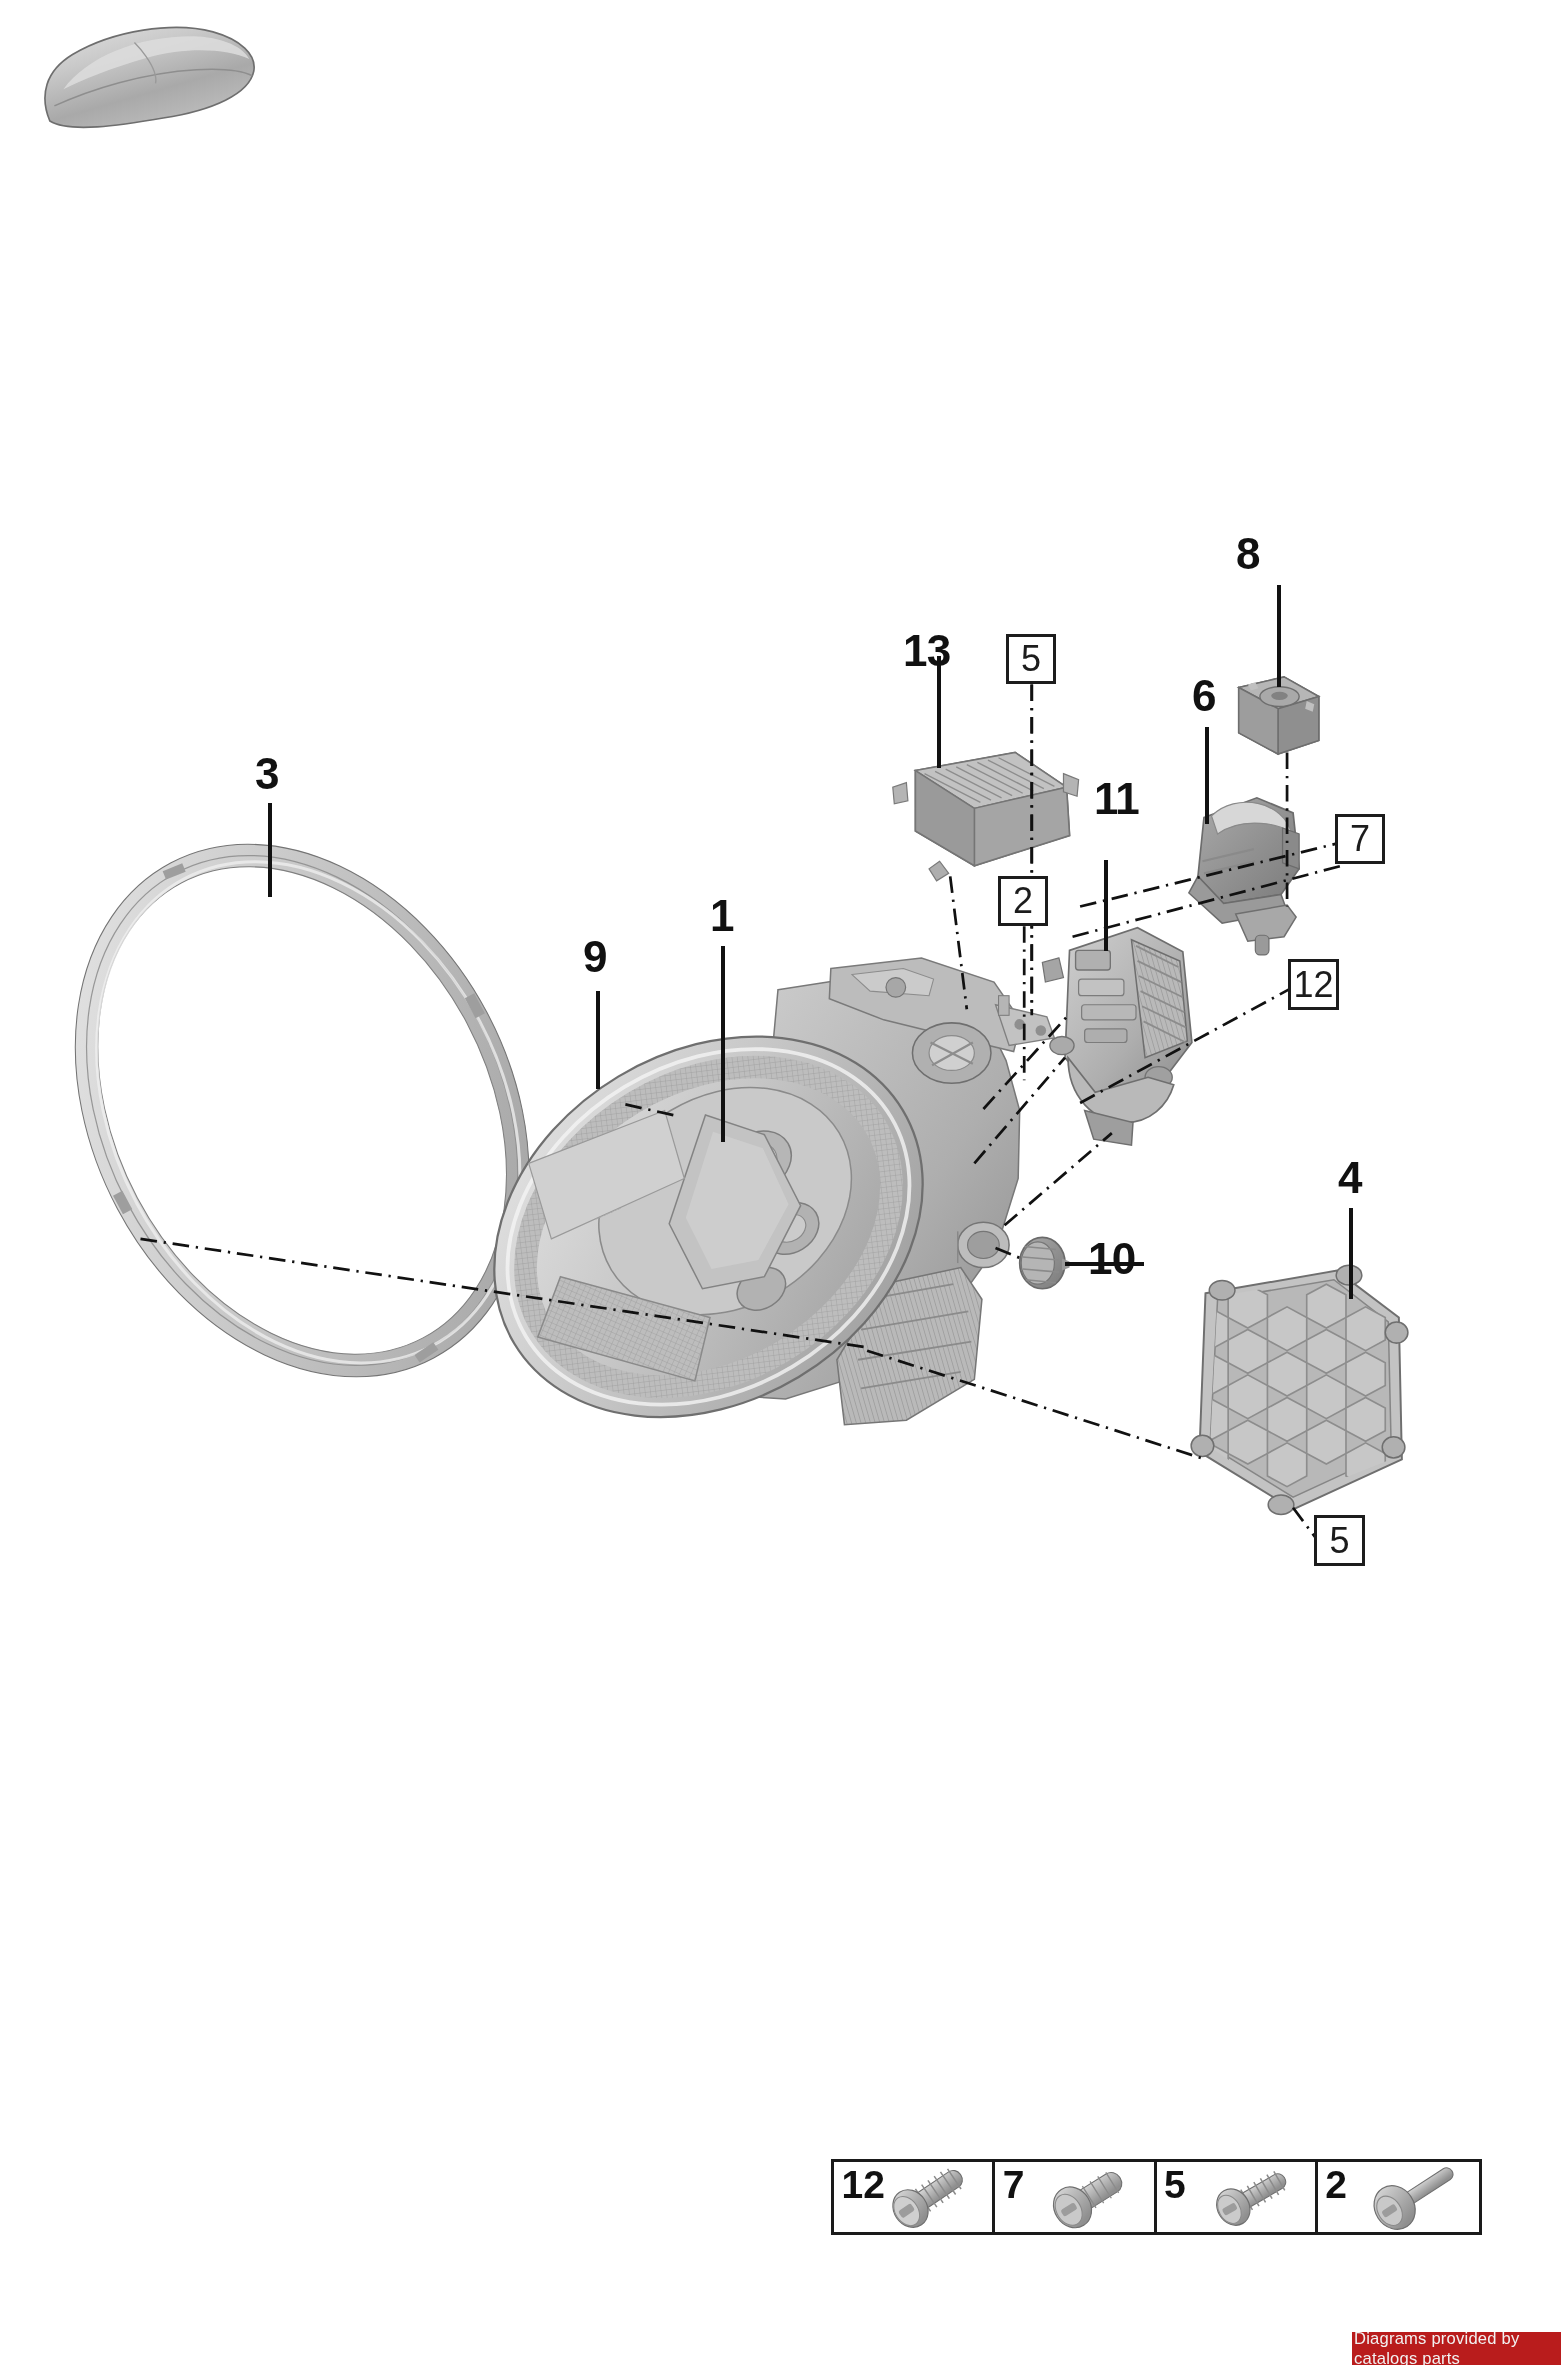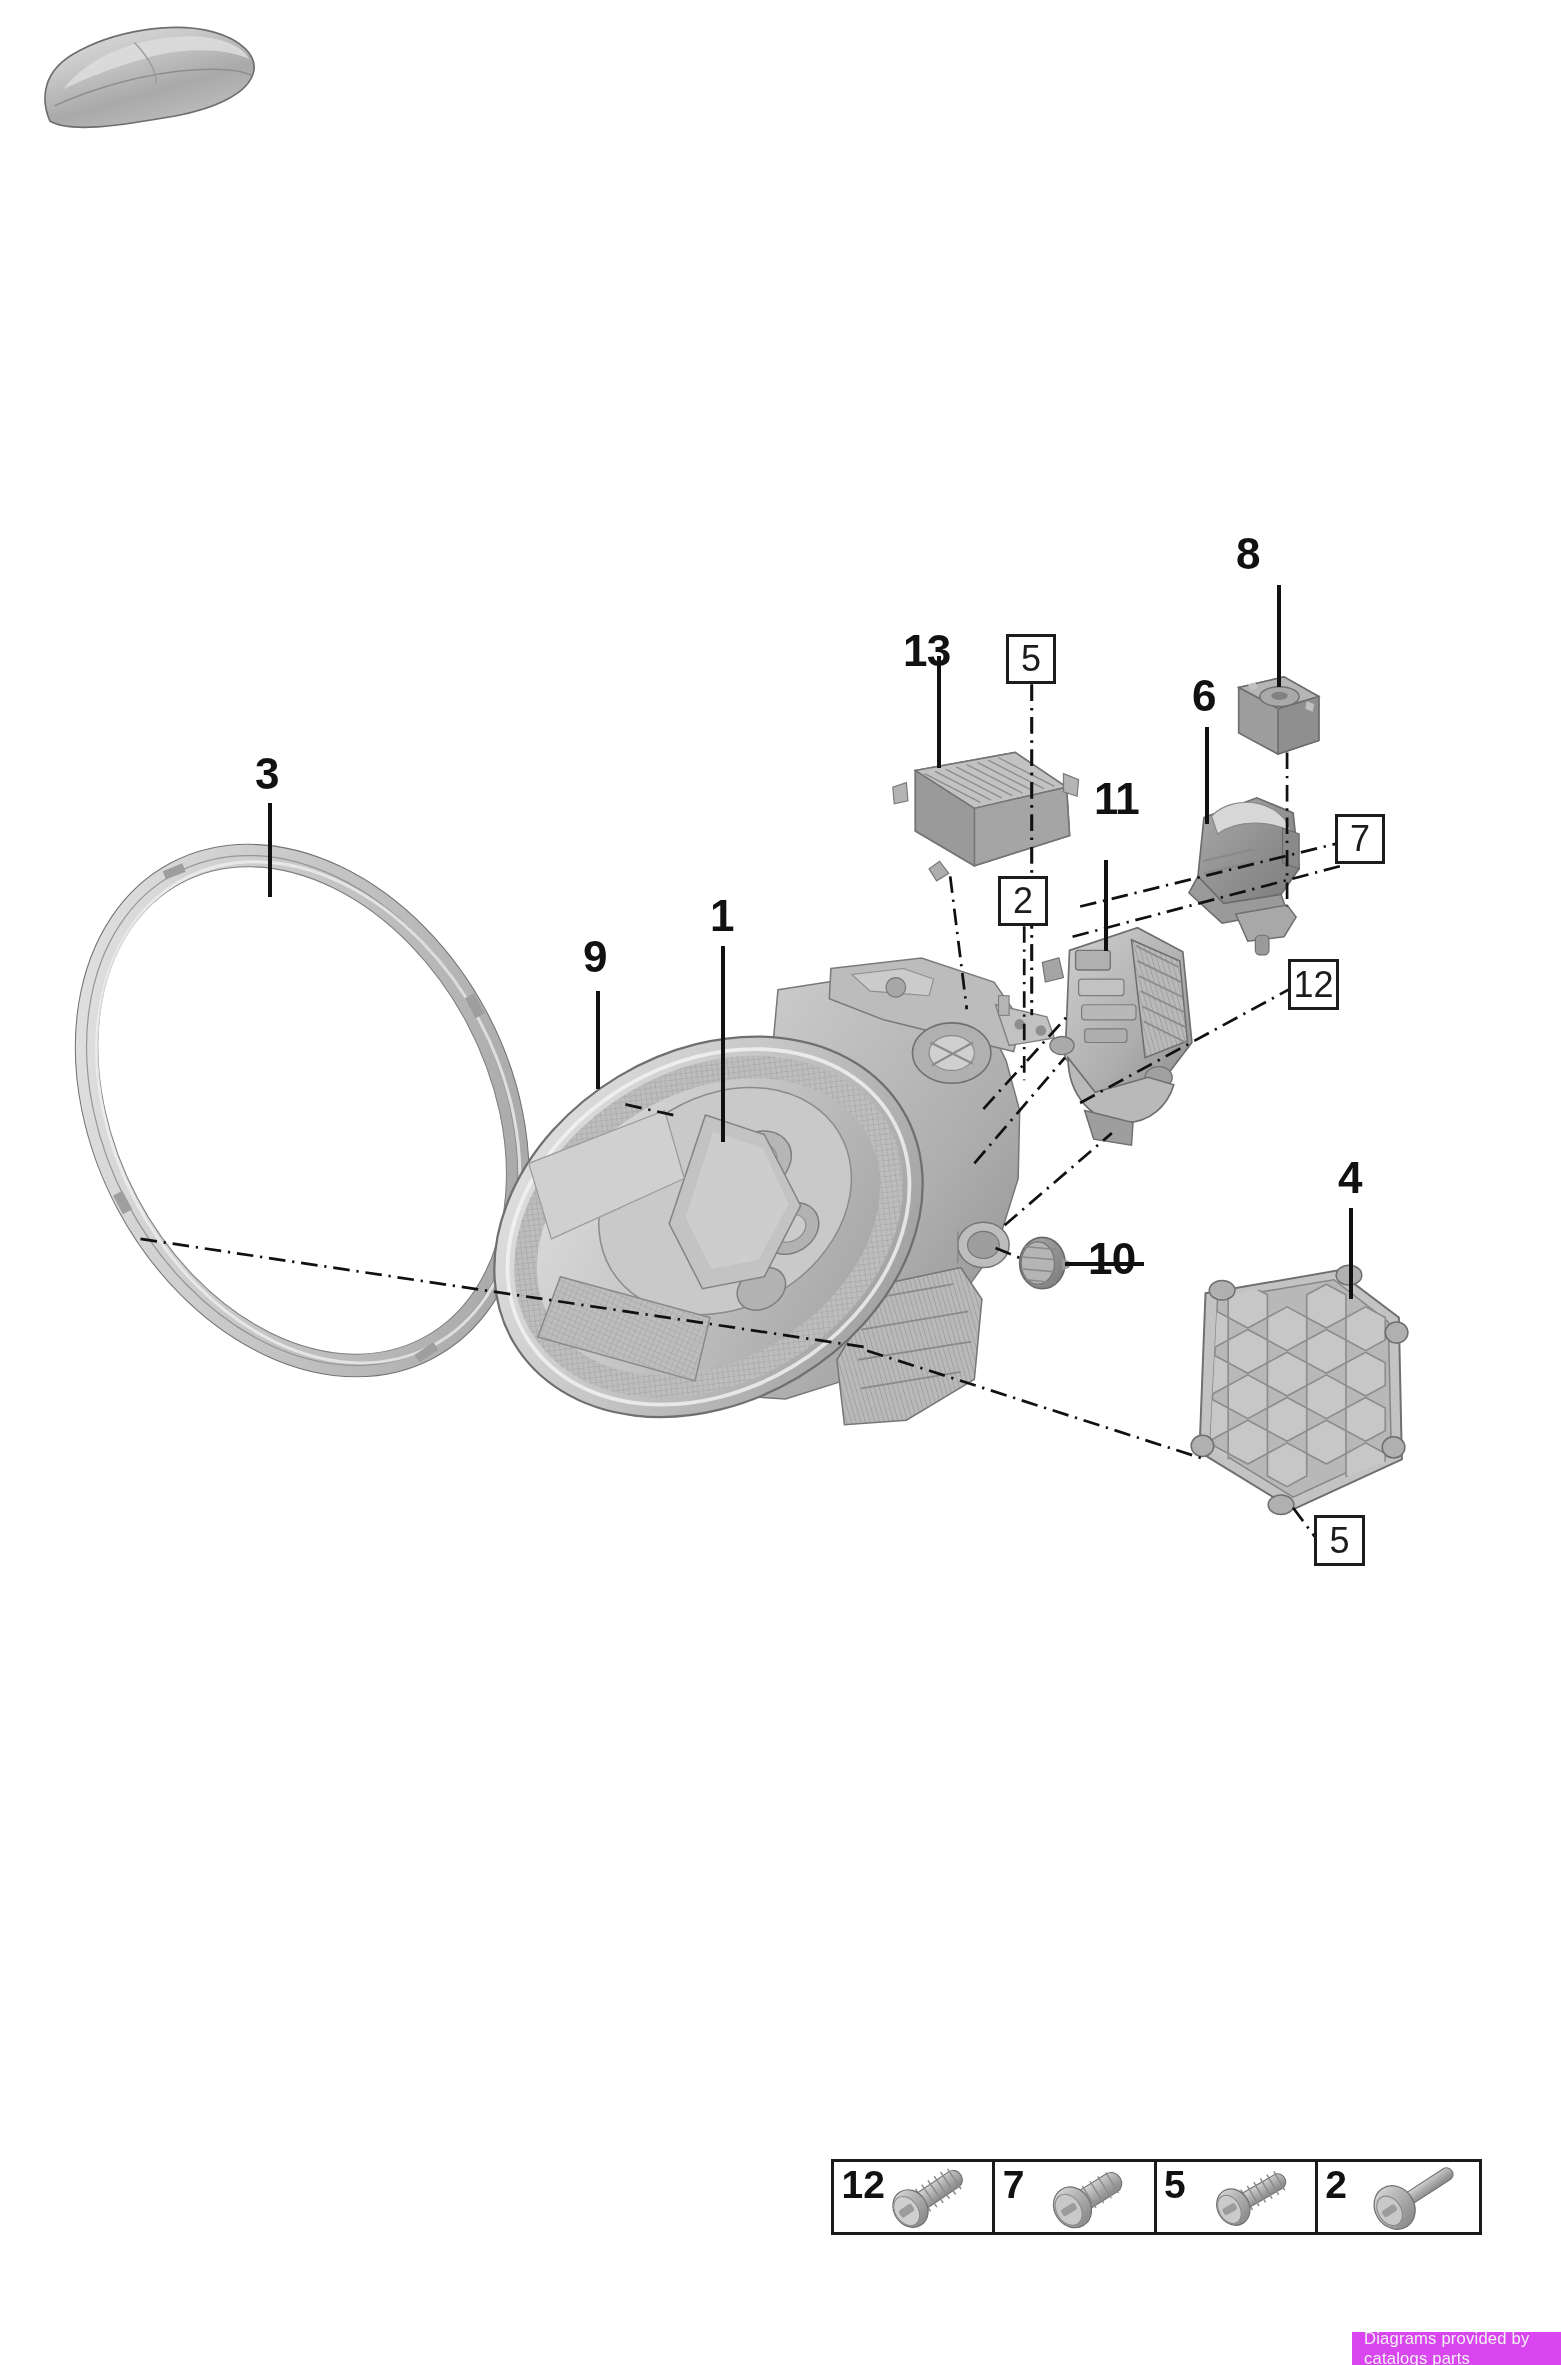--- a/index.html
+++ b/index.html
@@ -62,26 +62,26 @@
   .legend-num{
     position:absolute;left:7.6px;top:3px;
     font-family:"Liberation Sans", sans-serif;
     font-weight:bold;font-size:39px;color:#111;line-height:1;
   }
   .legend-screw{position:absolute;left:10.6px;top:4.5px;width:151px;height:65px;}
 
   
   #watermark{
     position:absolute;
-    background:#d946ef;
+    background:#b91c1c;
     color:#f2f2f2;
     font-family:"Liberation Sans", sans-serif;
     font-size:16.6px;
     display:flex;align-items:center;
-    padding:0 12px;
+    padding:0 2px;
     box-sizing:border-box;
     letter-spacing:0.2px;
   }
 </style>
 </head>
 <body>
 
 <div id="stage">
 
   <svg id="art" viewBox="0 0 2068 3132" xmlns="http://www.w3.org/2000/svg">

